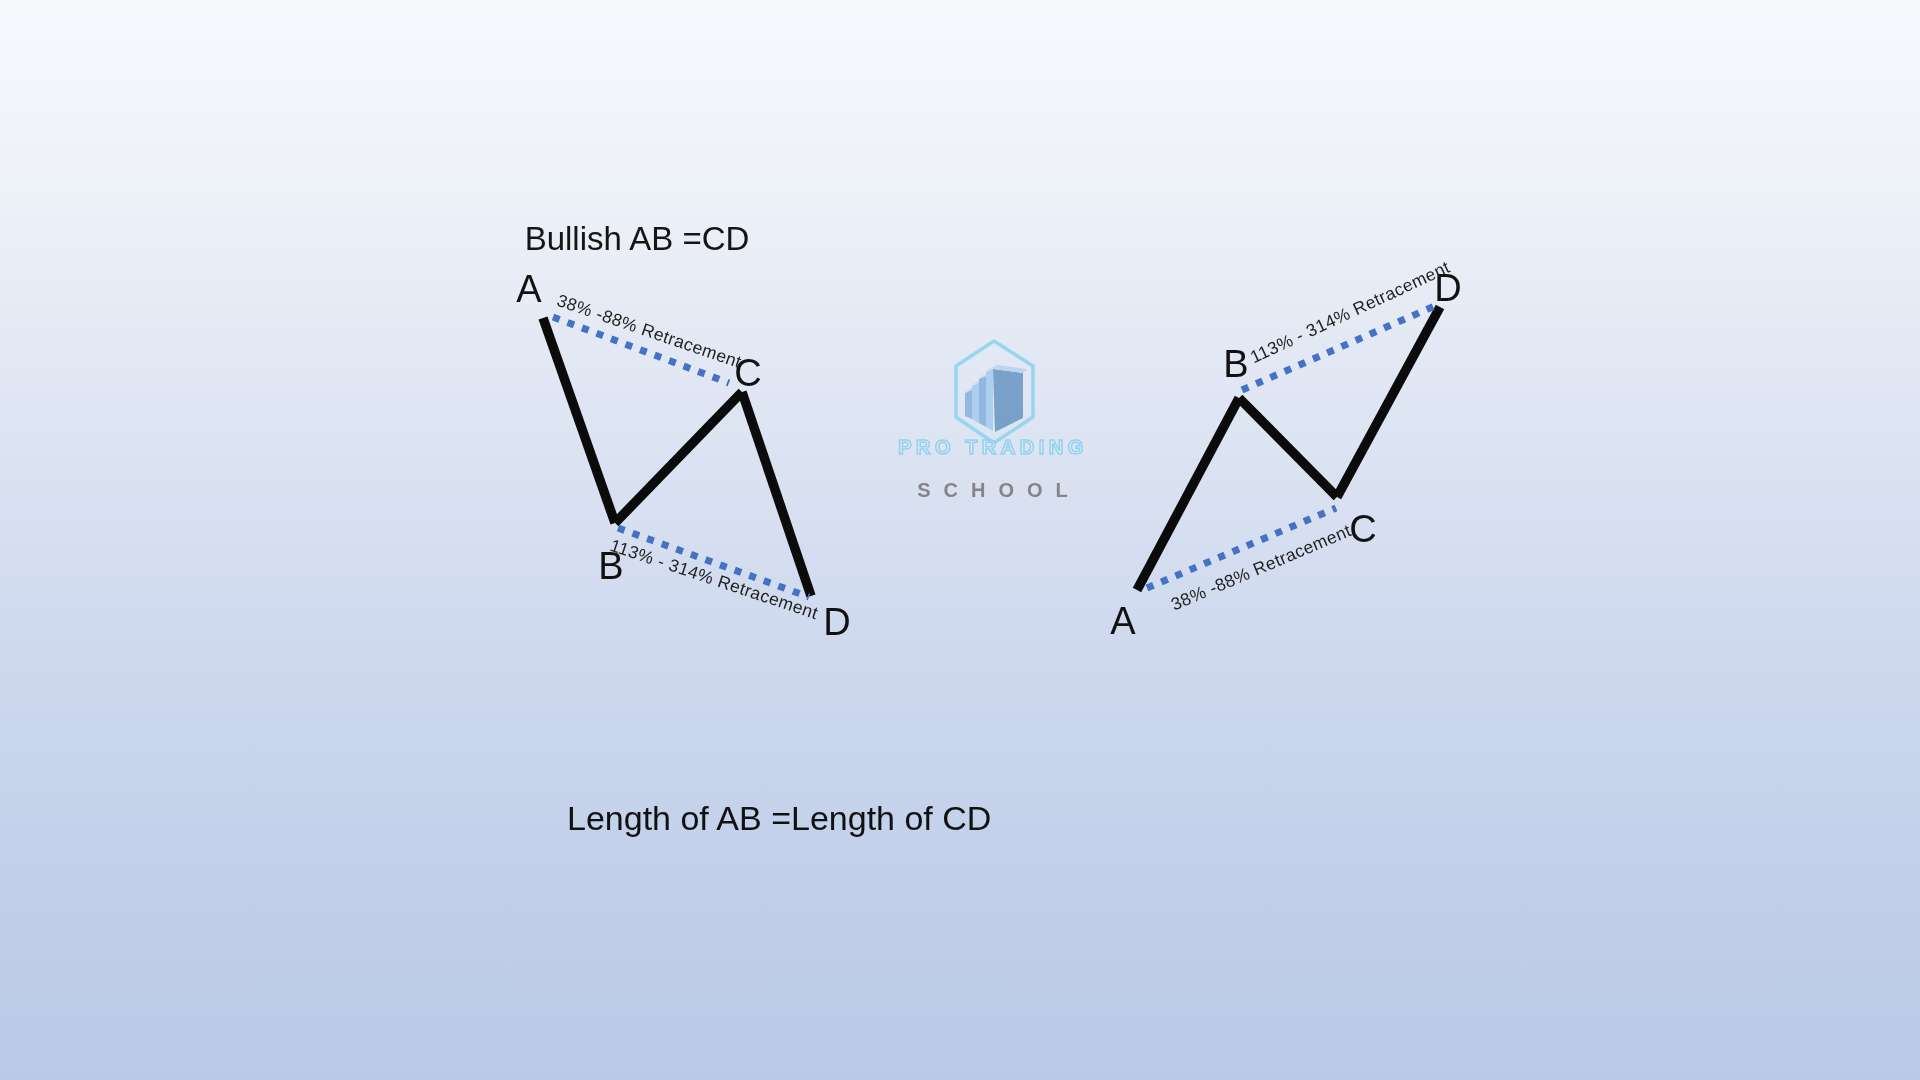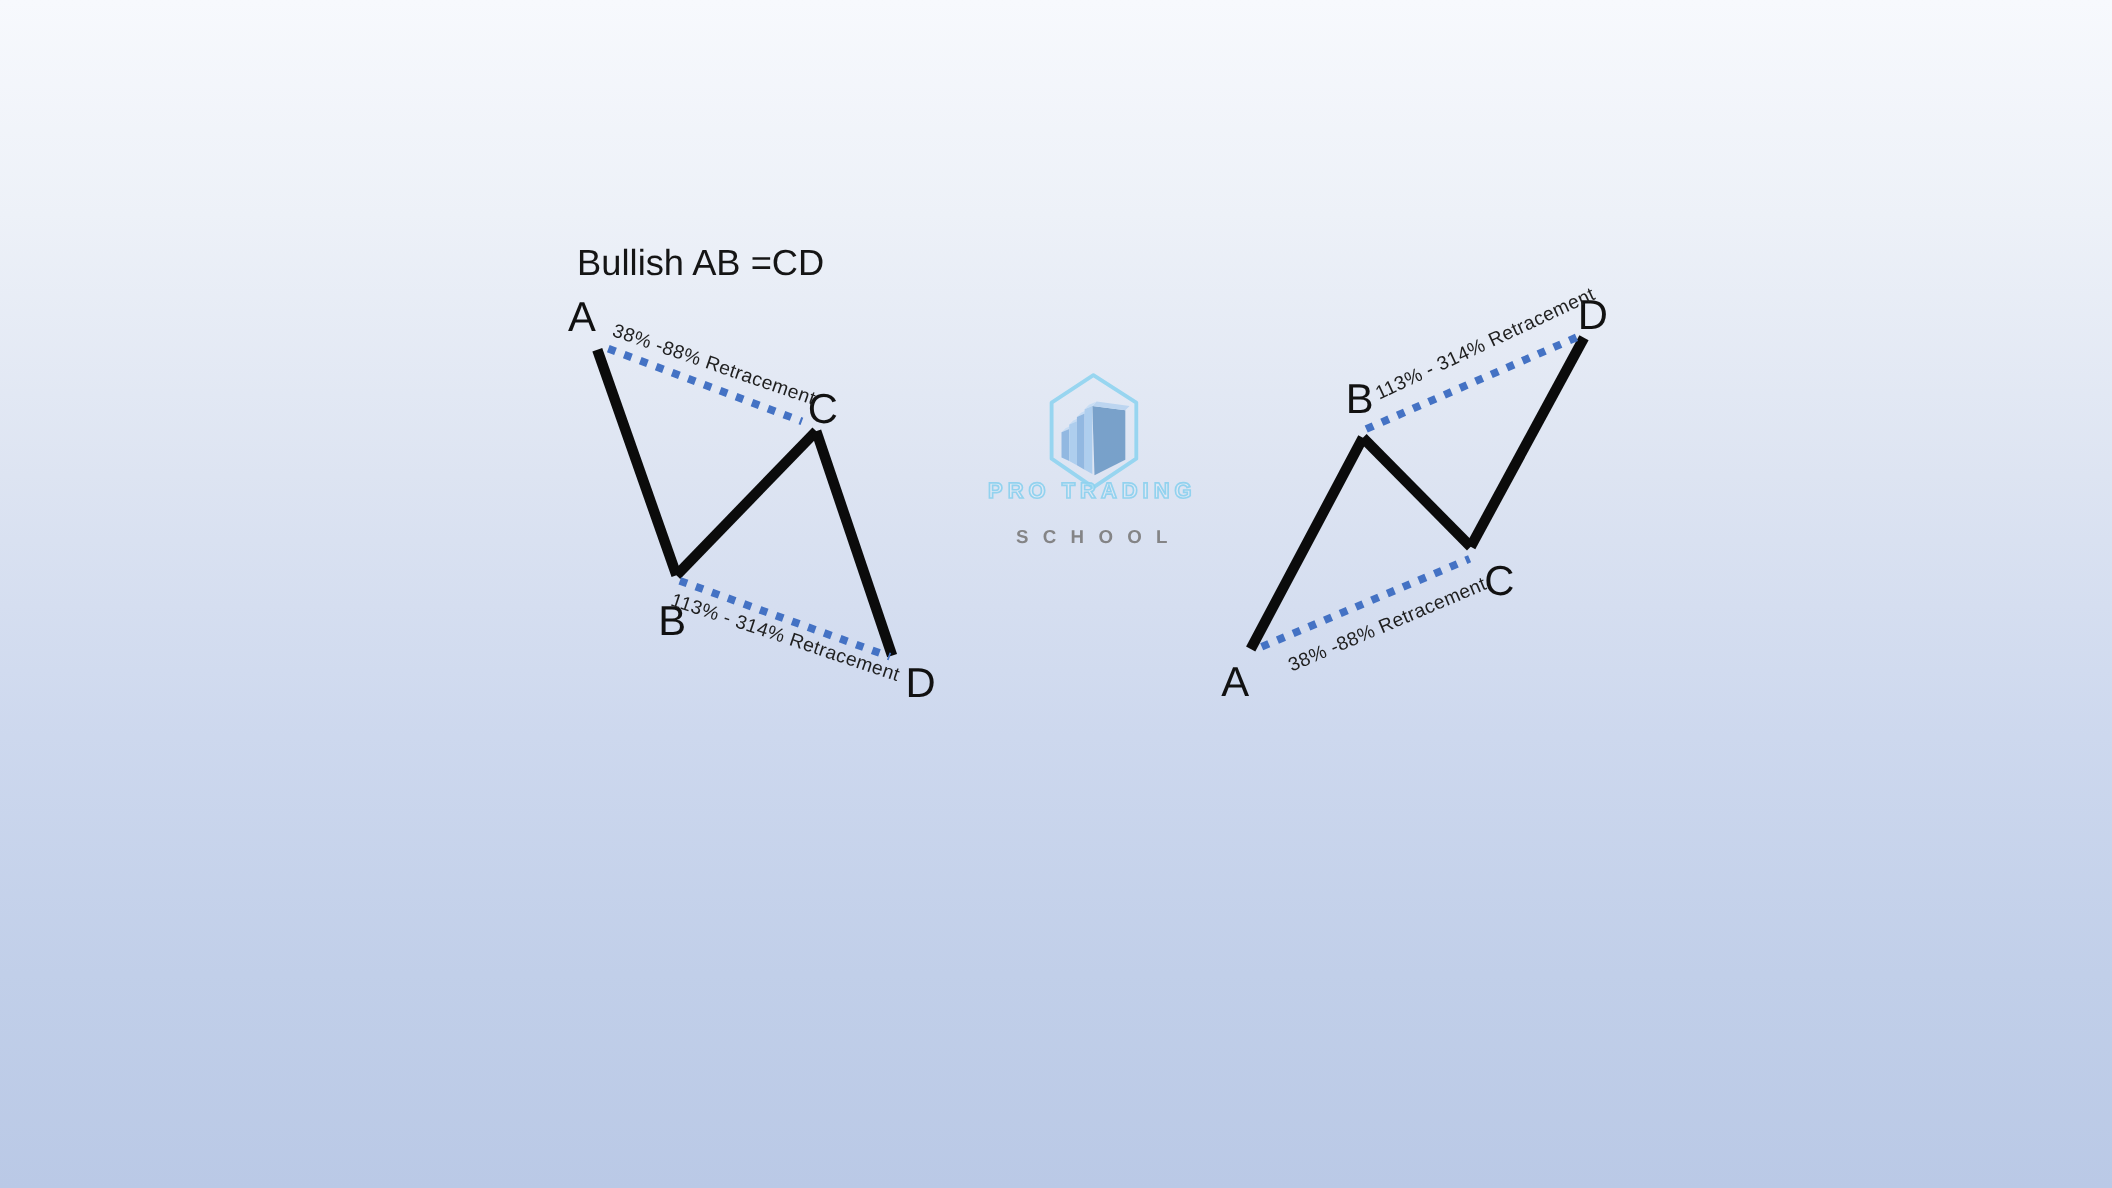--- a/index.html
+++ b/index.html
@@ -78,21 +78,21 @@
       color: rgba(235, 248, 253, 0.25);
       -webkit-text-stroke: 1.5px #8fd2ef;
     }
   }
 
   .logo-school {
     position: absolute;
     left: 999px;
     top: 479px;
     transform: translateX(-50%);
-    font-size: 17px;
+    font-size: 20px;
     font-weight: bold;
     letter-spacing: 13px;
     white-space: nowrap;
     color: #7b7b7b;
     opacity: 0.9;
   }
 </style>
 </head>
 <body>
 
@@ -144,14 +144,15 @@
   <div class="vlabel" style="left:1123px; top:621px">A</div>
   <div class="vlabel" style="left:1236px; top:364px">B</div>
   <div class="vlabel" style="left:1363px; top:529px">C</div>
   <div class="vlabel" style="left:1448px; top:288px">D</div>
   <div class="rlabel" style="left:1168px; top:596px; transform:rotate(-23deg)">38% -88% Retracement</div>
   <div class="rlabel" style="left:1247px; top:349px; transform:rotate(-25deg)">113% - 314% Retracement</div>
 
   <div class="logo-brand">PRO TRADING</div>
   <div class="logo-school">SCHOOL</div>
 
+  <div class="footer-line" style="left:567px; top:799px">Length of AB =Length of CD</div>
 
 </div>
 
 </body></html>

